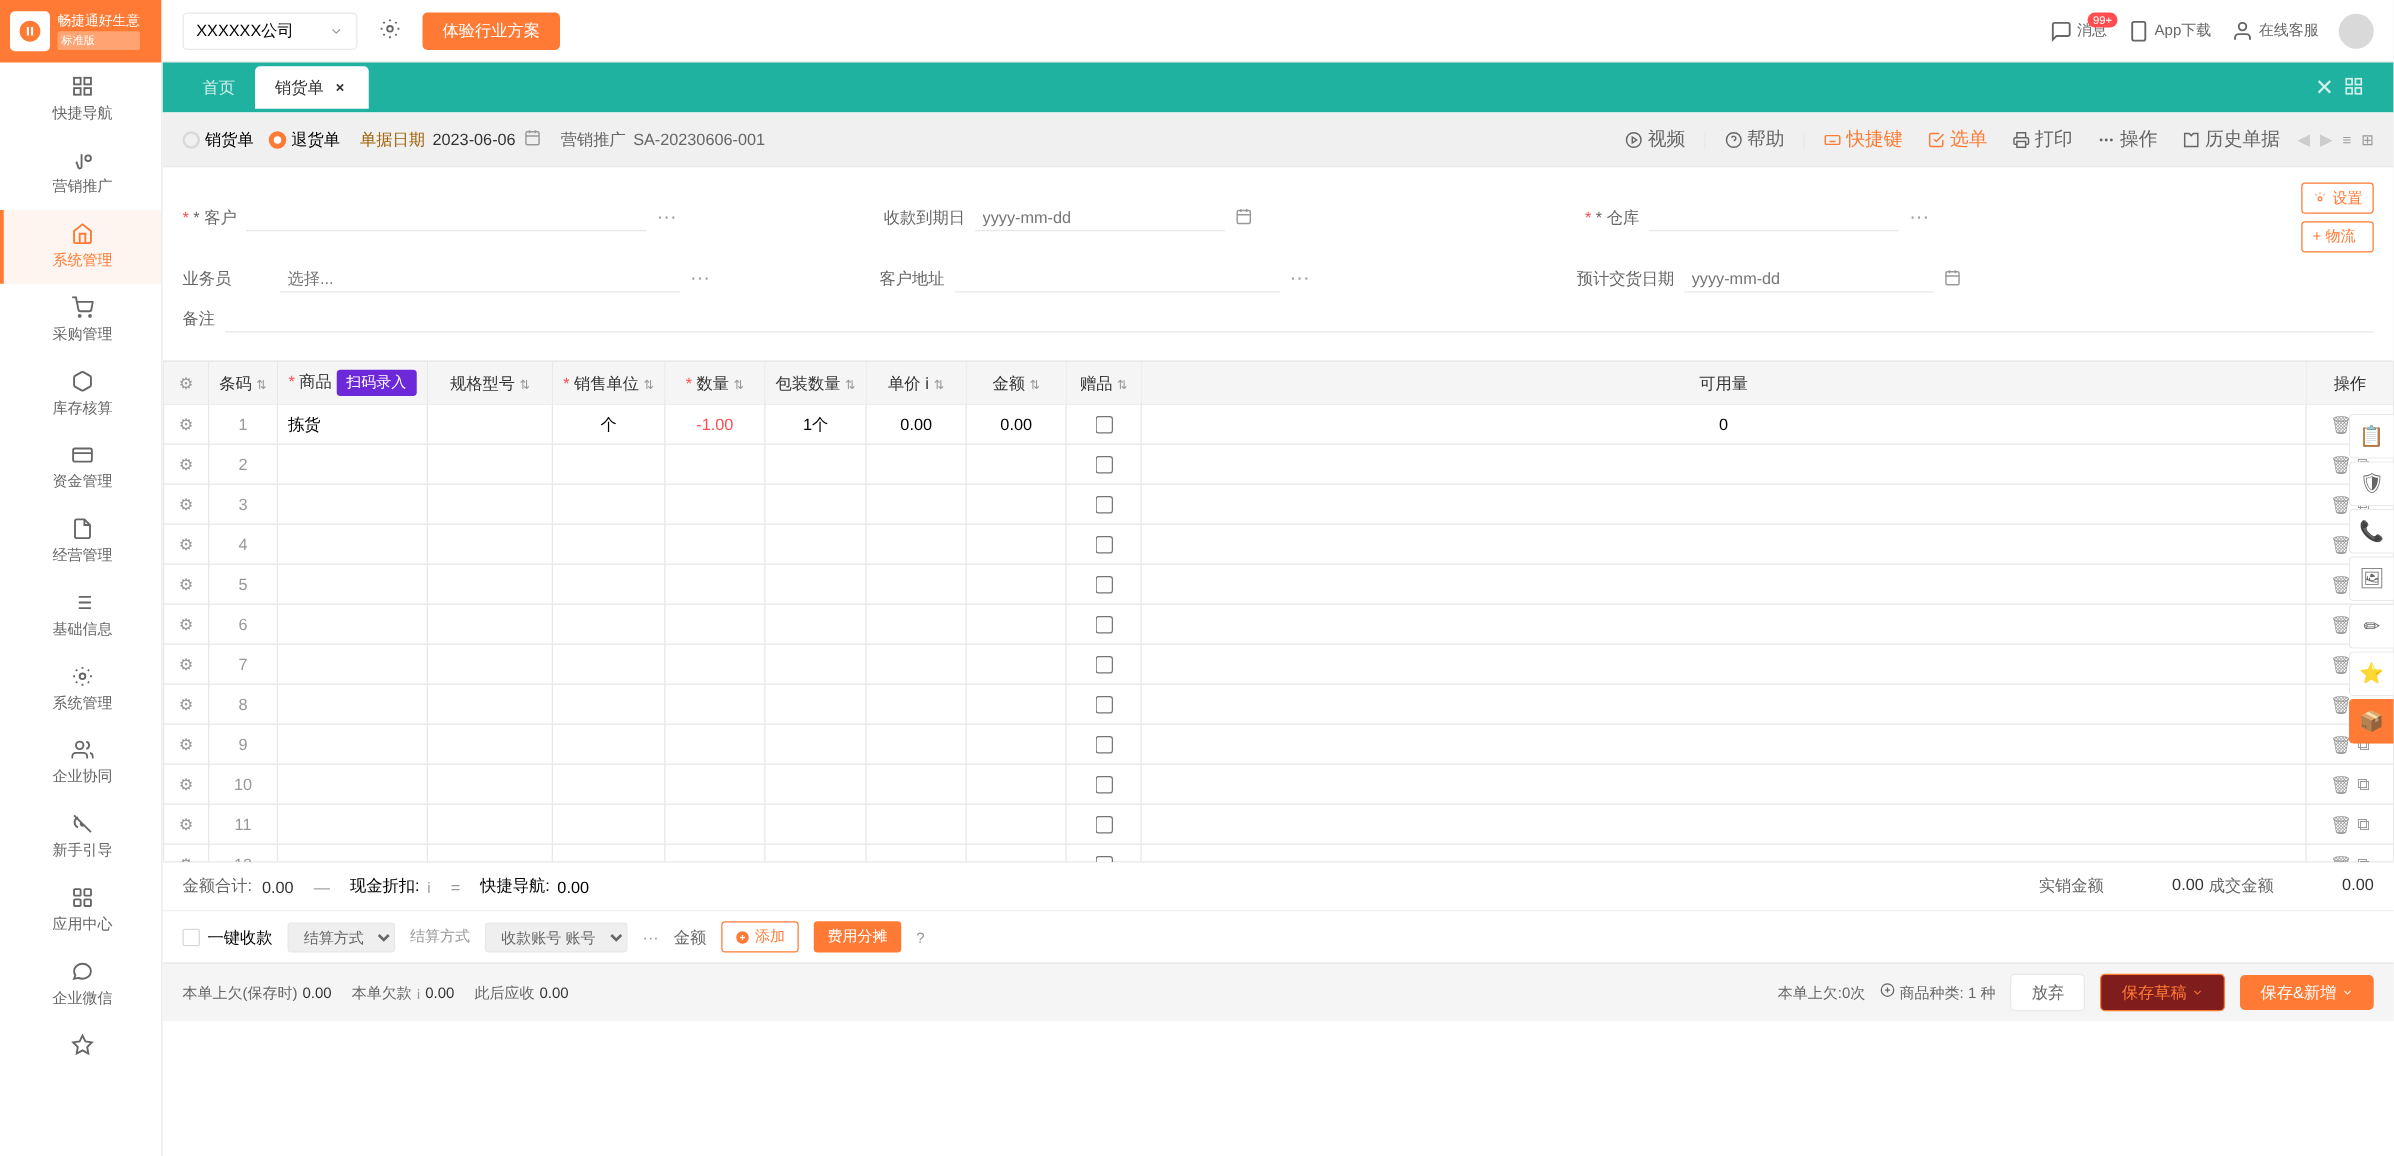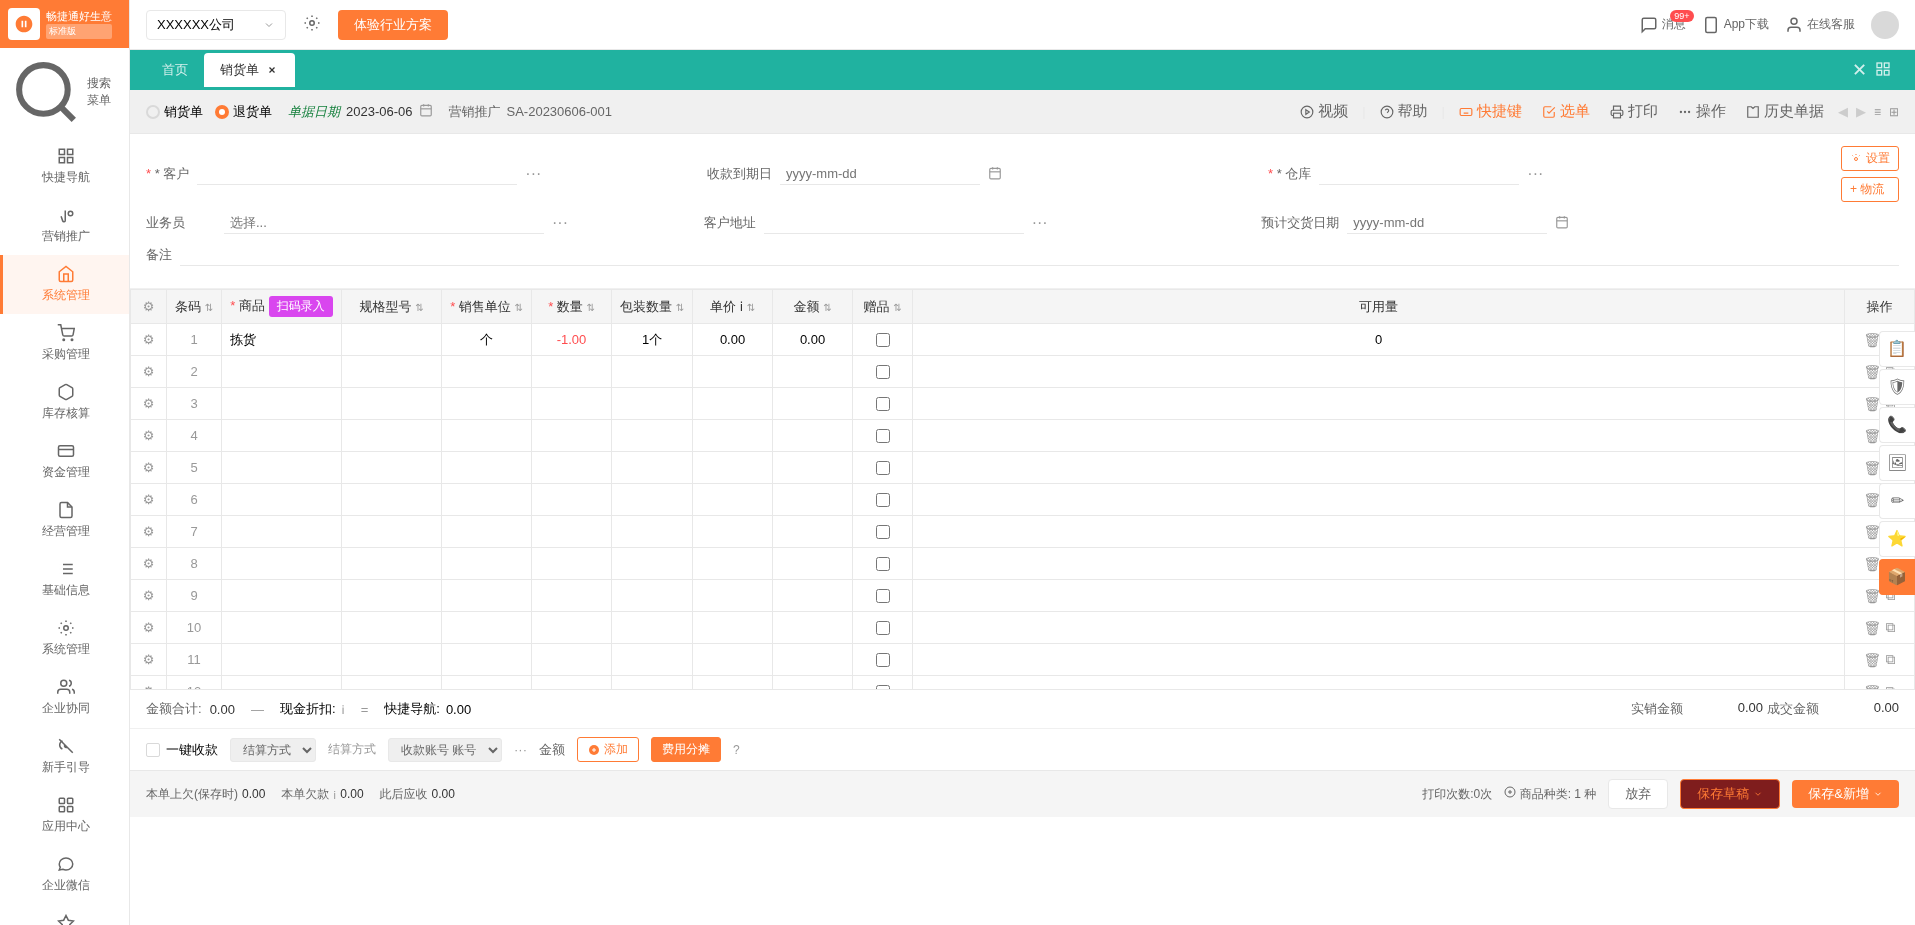--- a/index.html
+++ b/index.html
@@ -44,21 +44,21 @@
     .content { flex: 1; background: #fff; overflow: auto; padding: 0; }
 
     
     .form-header { padding: 10px 16px; background: #f0f0f0; display: flex; align-items: center; gap: 16px; border-bottom: 1px solid #e8e8e8; }
     .radio-group { display: flex; gap: 12px; align-items: center; }
     .radio-item { display: flex; align-items: center; gap: 4px; cursor: pointer; font-size: 13px; }
     .radio-circle { width: 14px; height: 14px; border-radius: 50%; border: 2px solid #d9d9d9; display: inline-block; }
     .radio-circle.selected { border-color: #ff7b35; background: #ff7b35; position: relative; }
     .radio-circle.selected::after { content: ''; position: absolute; top: 2px; left: 2px; width: 6px; height: 6px; border-radius: 50%; background: #fff; }
     .date-field { display: flex; align-items: center; gap: 6px; font-size: 13px; }
-    .date-field .label { color: #15803d; font-style: italic; }
+    .date-field .label { color: #a16207; }
     .date-value { color: #333; font-weight: 500; }
     .date-icon { color: #999; cursor: pointer; }
     .order-no { display: flex; align-items: center; gap: 6px; font-size: 13px; color: #666; }
     .toolbar-right { margin-left: auto; display: flex; align-items: center; gap: 8px; }
     .toolbar-btn { display: flex; align-items: center; gap: 4px; font-size: 15px; color: #666; cursor: pointer; padding: 2px 6px; border-radius: 3px; }
     .toolbar-btn svg { width: 14px; height: 14px; }
     .toolbar-btn.orange { color: #ff7b35; }
 
     
     .form-fields { padding: 12px 16px; background: #fff; border-bottom: 1px solid #f0f0f0; }
@@ -73,21 +73,21 @@
     .panel-btn { display: flex; align-items: center; gap: 4px; font-size: 12px; color: #ff7b35; border: 1px solid #ff7b35; padding: 3px 8px; border-radius: 3px; cursor: pointer; white-space: nowrap; }
 
     
     .data-table { width: 100%; border-collapse: collapse; font-size: 13px; }
     .table-wrapper { overflow-x: auto; overflow-y: auto; max-height: 400px; }
     .data-table th { background: #f5f5f5; border: 1px solid #e8e8e8; padding: 6px 8px; font-weight: normal; color: #333; text-align: center; white-space: nowrap; position: sticky; top: 0; z-index: 1; }
     .data-table td { border: 1px solid #e8e8e8; padding: 4px 8px; text-align: center; height: 32px; }
     .data-table td.left { text-align: left; }
     .data-table td.red { color: #ff4d4f; }
     .required-star { color: #ff4d4f; }
-    .scan-btn { background: #d946ef; color: #fff; border: none; padding: 2px 8px; border-radius: 3px; cursor: pointer; font-size: 12px; }
+    .scan-btn { background: #6d28d9; color: #fff; border: none; padding: 2px 8px; border-radius: 3px; cursor: pointer; font-size: 12px; }
     .sort-icon { color: #999; font-size: 10px; }
     .gear-icon-cell { color: #999; cursor: pointer; }
     .row-num { color: #999; }
     .action-cell { display: flex; gap: 4px; align-items: center; justify-content: center; }
     .action-icon { color: #999; cursor: pointer; font-size: 14px; }
 
     
     .form-footer { padding: 10px 16px; background: #fff; border-top: 1px solid #e8e8e8; }
     .footer-row { display: flex; align-items: center; gap: 16px; flex-wrap: wrap; }
     .footer-amount { display: flex; align-items: center; gap: 8px; font-size: 13px; }
@@ -138,27 +138,20 @@
       <svg viewBox="0 0 24 24" fill="#ff7b35">
           <path d="M12 2C6.48 2 2 6.48 2 12s4.48 10 10 10 10-4.48 10-10S17.52 2 12 2zm-1 14H9V8h2v8zm4 0h-2V8h2v8z"></path>
         </svg>
     </div>
     <div>
       <div class="sidebar-logo-text">畅捷通好生意</div>
       <div class="sidebar-logo-badge">标准版</div>
     </div>
   </div>
 
-  <div class="sidebar-search">
-    <svg viewBox="0 0 24 24" fill="none" stroke="currentColor" stroke-width="2">
-        <circle cx="11" cy="11" r="8"></circle>
-        <path d="m21 21-4.35-4.35"></path>
-      </svg>
-    <span>搜索菜单</span>
-  </div>
 
   <div class="sidebar-item">
     <svg viewBox="0 0 24 24" fill="none" stroke="currentColor" stroke-width="2">
         <rect x="3" y="3" width="7" height="7"></rect>
         <rect x="14" y="3" width="7" height="7"></rect>
         <rect x="3" y="14" width="7" height="7"></rect>
         <rect x="14" y="14" width="7" height="7"></rect>
       </svg>
     <span>快捷导航</span>
   </div>
@@ -860,21 +853,21 @@
       <div class="status-item">
         <span>本单欠款</span>
         <span style="color:#999; font-size:11px; cursor:pointer;">ℹ</span>
         <span class="val">0.00</span>
       </div>
       <div class="status-item">
         <span>此后应收</span>
         <span class="val">0.00</span>
       </div>
       <div class="status-bar-right">
-        <span>打印次数:0次</span>
+        <span>本单上欠:0次</span>
         <span>
           <svg width="12" height="12" viewBox="0 0 24 24" fill="none" stroke="currentColor" stroke-width="2">
               <circle cx="12" cy="12" r="10"></circle>
               <path d="M8 12h8M12 8v8"></path>
             </svg>
           <span>商品种类:</span>
           <span>1 种</span>
         </span>
         <button class="discard-btn">放弃</button>
         <button class="save-draft-btn">

